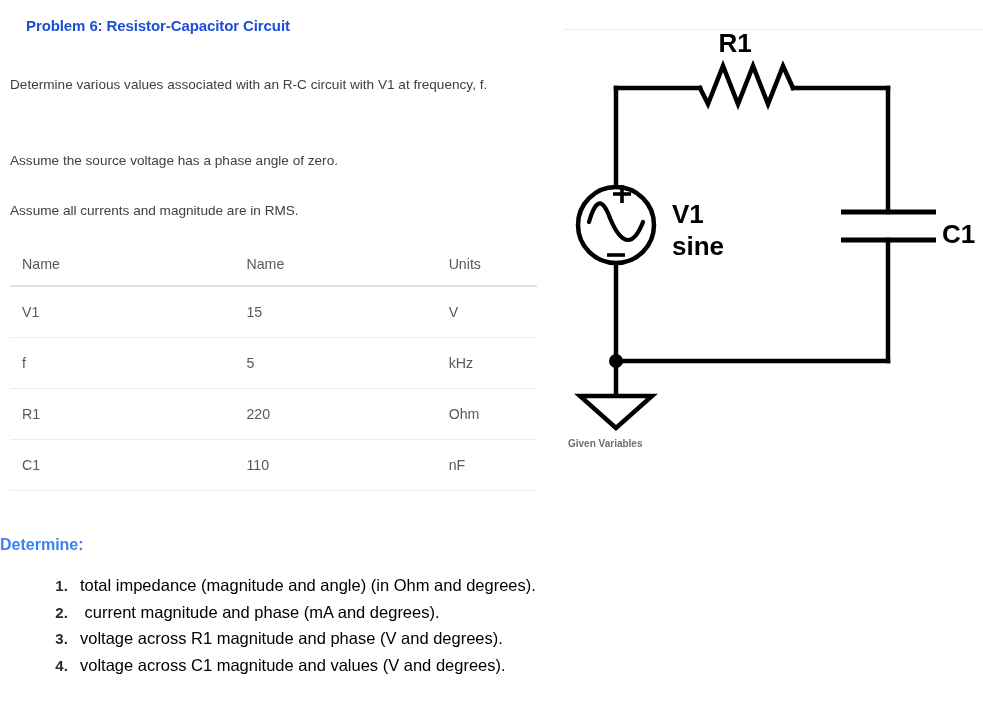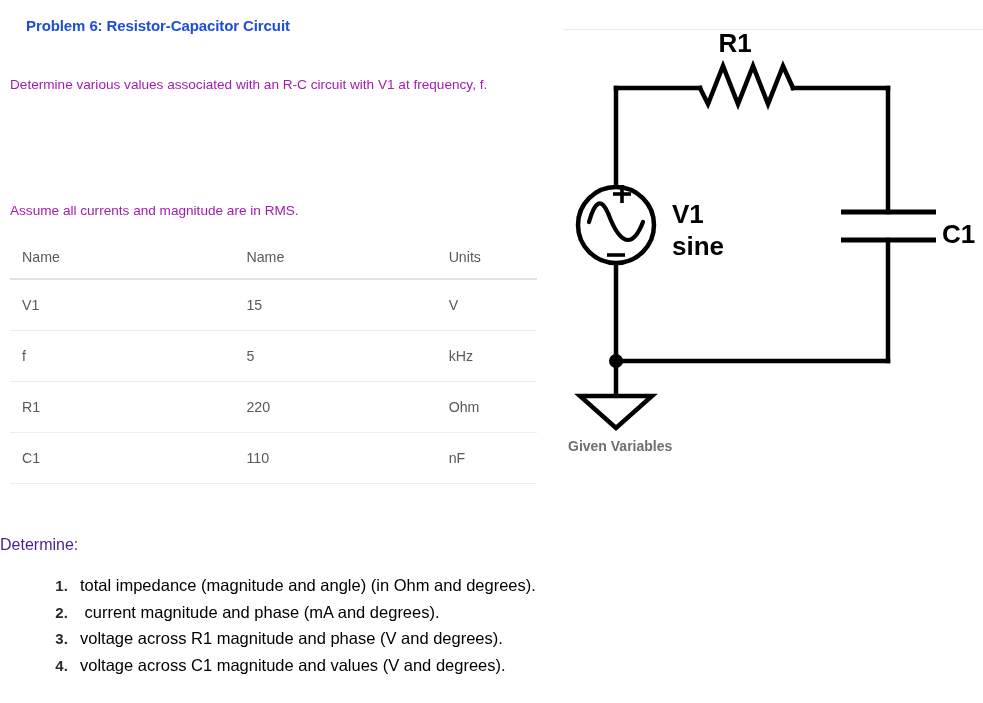--- a/index.html
+++ b/index.html
@@ -34,32 +34,32 @@
     color: #1d4ed8;
     letter-spacing: -0.1px;
     white-space: nowrap;
   }
 
   .intro-para {
     position: absolute;
     left: 10px;
     font-size: 13.6px;
     line-height: 25px;
-    color: #a21caf;
+    color: #404040;
     width: 515px;
   }
   #intro-para-1 { top: 58px; }
   #intro-para-2 { top: 134px; }
   #intro-para-3 { top: 184px; }
 
   
   #given-table {
     position: absolute;
     left: 10px;
-    top: 238px;
+    top: 245px;
     width: 527px;
     border-collapse: collapse;
   }
   #given-table th,
   #given-table td {
     text-align: left;
     font-size: 14.2px;
     font-weight: normal;
     color: #59595b;
     padding: 0;
@@ -78,22 +78,23 @@
   .col-value { width: 207px; }
   .col-units { width: 90px; }
   #given-table thead .col-name { padding-left: 12px !important; }
 
   
   #determine-heading {
     position: absolute;
     left: 0px;
     top: 536px;
     font-size: 16px;
-    color: #4c1d95;
-    font-family: "Liberation Sans", sans-serif;
+    color: #3b82f6;
+    font-family: "Liberation Sans", sans-serif;
+    font-weight: bold;
   }
   #determine-list {
     position: absolute;
     left: 0px;
     top: 572px;
     margin: 0;
     padding-left: 72px;
     list-style-position: outside;
     list-style-type: decimal;
   }
@@ -133,34 +134,35 @@
   }
   .ckt-label {
     font-family: "Liberation Sans", sans-serif;
     font-weight: bold;
     fill: #000000;
   }
   #given-variables-caption {
     position: absolute;
     left: 12px;
     top: 438px;
-    font-size: 14px;
+    font-size: 10px;
     font-weight: bold;
     color: #6f6f6f;
     font-family: "Liberation Sans", sans-serif;
   }
 </style>
 </head>
 <body>
 
 <div id="left-column">
 
   <h1 id="page-title">Problem 6: Resistor-Capacitor Circuit</h1>
 
   <p class="intro-para" id="intro-para-1">Determine various values associated with an R-C circuit with V1 at frequency, f.</p>
+  <p class="intro-para" id="intro-para-2">Assume the source voltage has a phase angle of zero.</p>
   <p class="intro-para" id="intro-para-3">Assume all currents and magnitude are in RMS.</p>
 
   <table id="given-table">
     <thead>
       <tr>
         <th class="col-name">Name</th>
         <th class="col-value">Name</th>
         <th class="col-units">Units</th>
       </tr>
     </thead>

